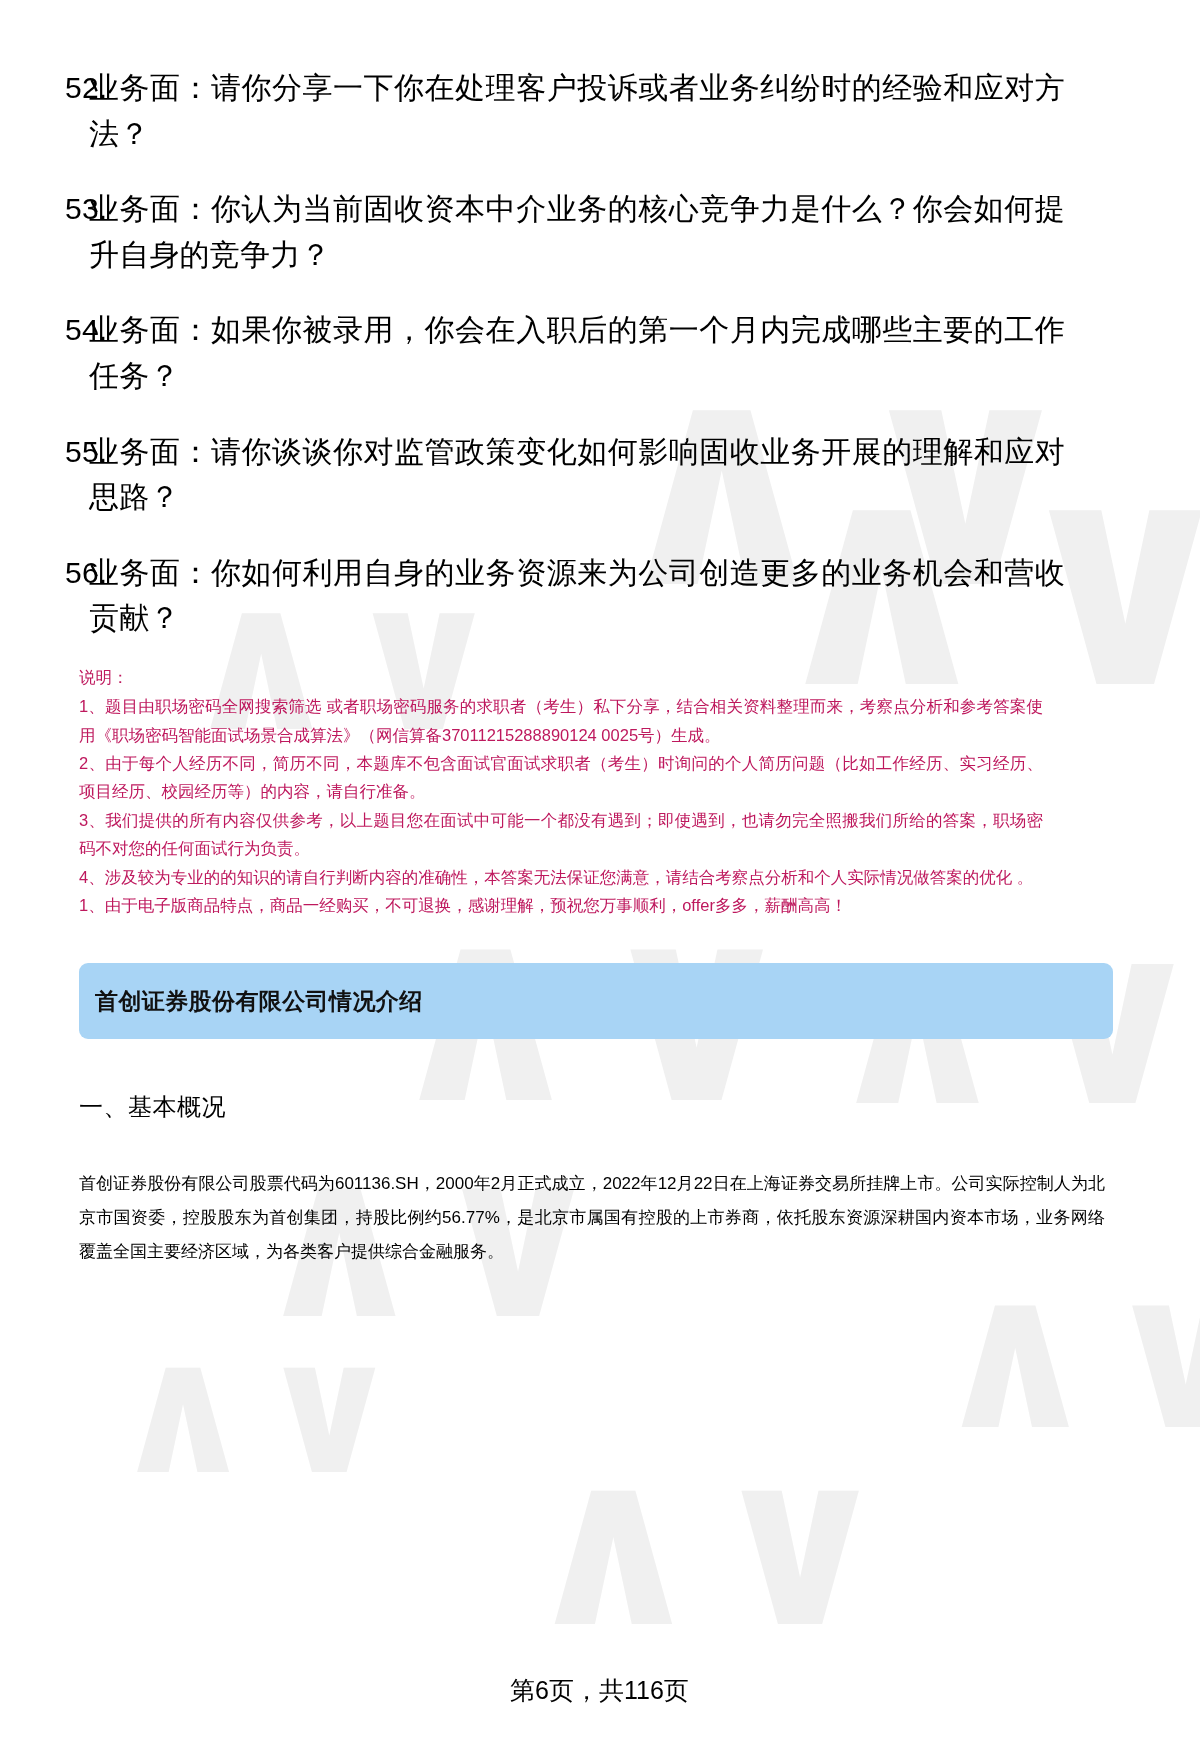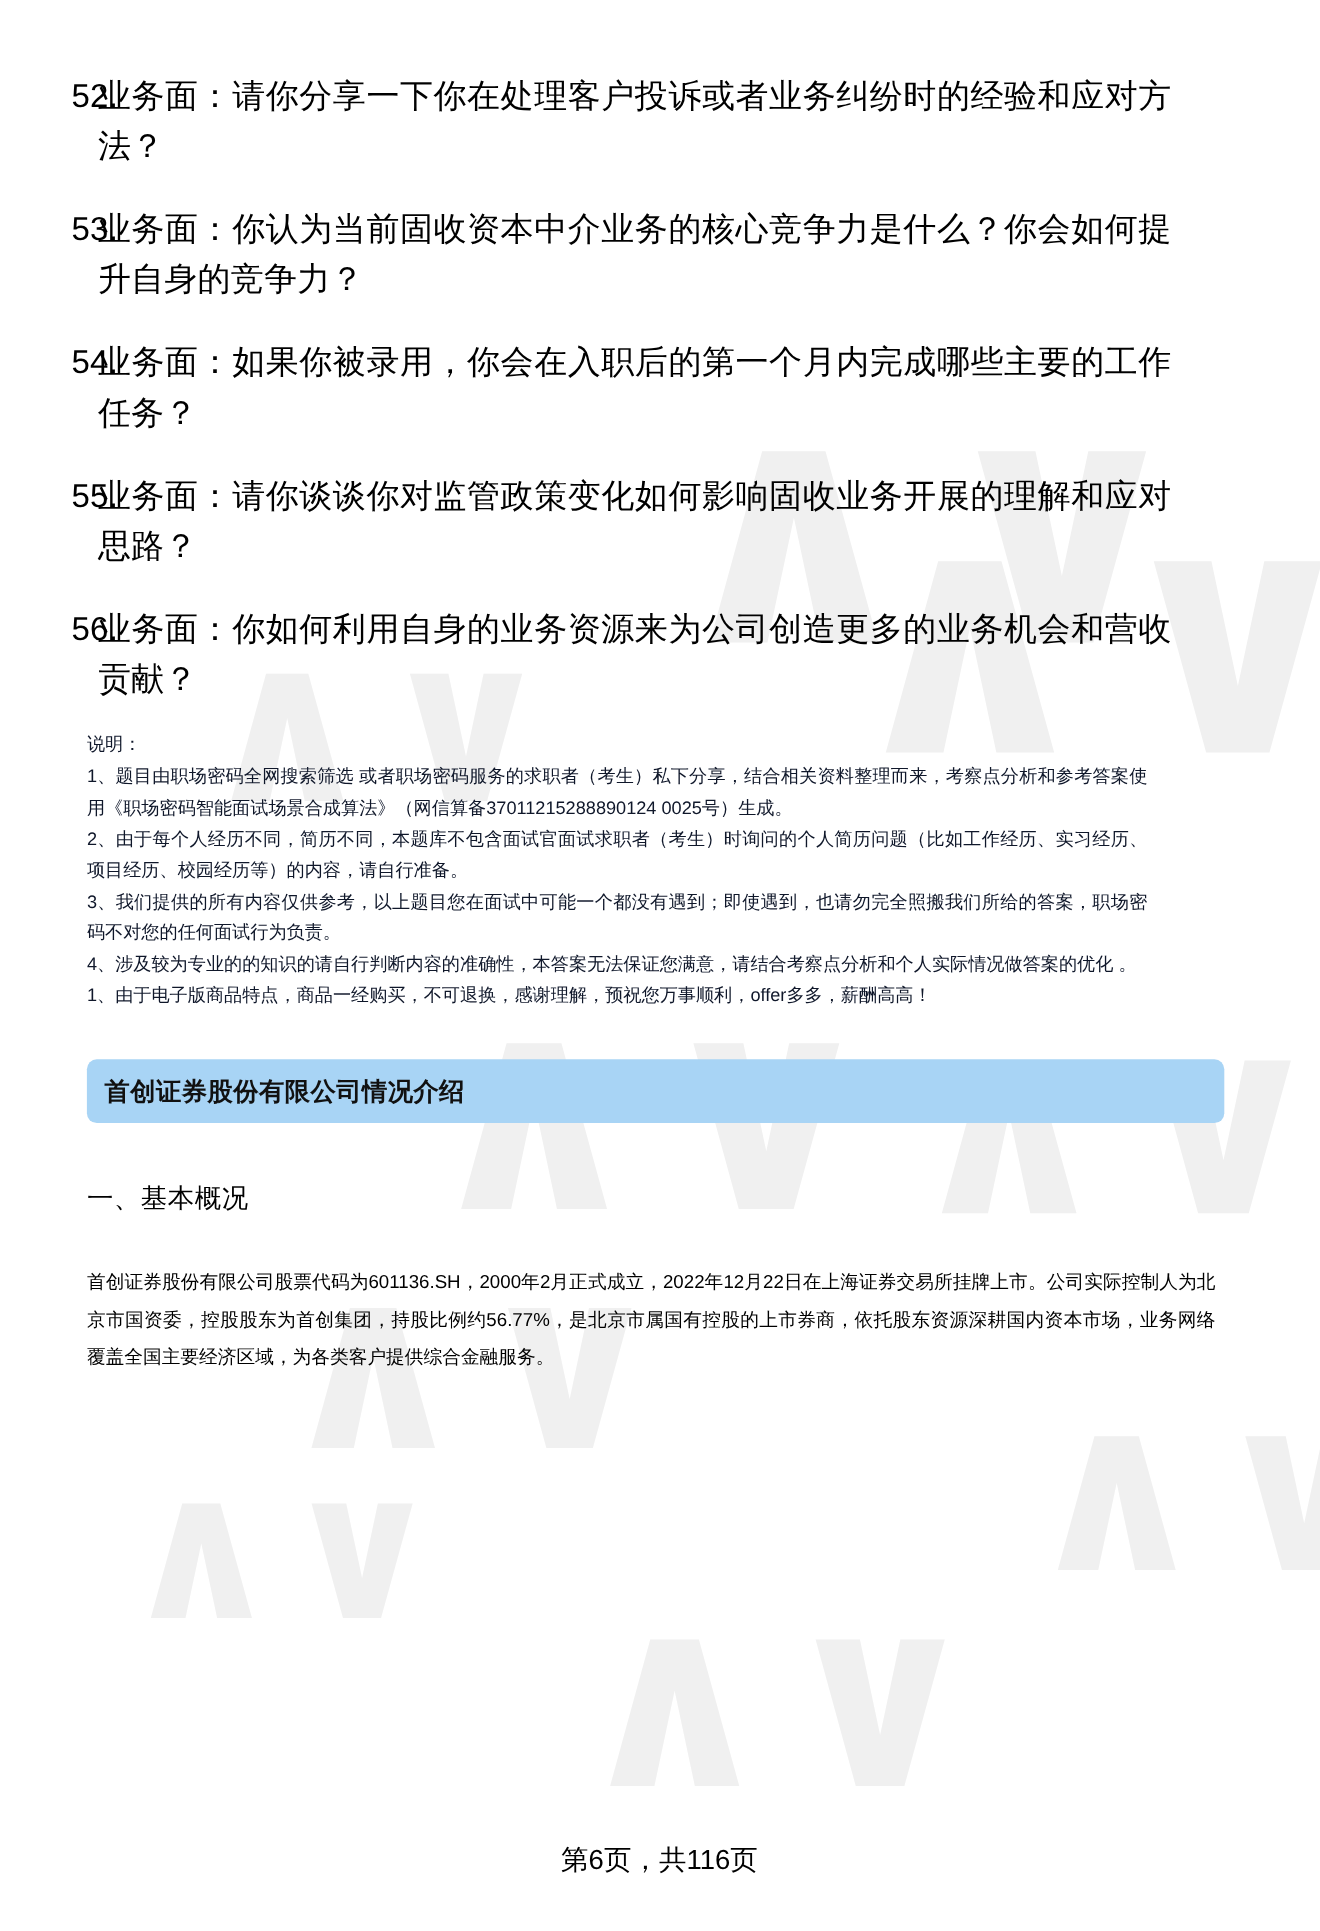--- a/index.html
+++ b/index.html
@@ -70,40 +70,40 @@
     text-align: justify;
     text-justify: inter-ideograph;
   }
 
   
   #notes {
     margin: 0;
     padding: 0 140px 0 62px;
     font-size: 16.5px;
     line-height: 1.72;
-    color: #0f172a;
+    color: #be185d;
   }
   #notes .note-head {
     margin: 0 0 1px 0;
   }
   #notes .note-line {
     margin: 0;
     text-align: justify;
     text-justify: inter-ideograph;
   }
 
   
   #banner-wrap {
     padding: 0 70px 0 62px;
     margin-top: 44px;
   }
   #banner {
     background: #a8d4f5;
     border-radius: 9px;
-    height: 58px;
+    height: 76px;
     display: flex;
     align-items: center;
     padding-left: 16px;
   }
   #banner-title {
     font-size: 23px;
     font-weight: 700;
     color: #111;
     letter-spacing: 0.4px;
   }

